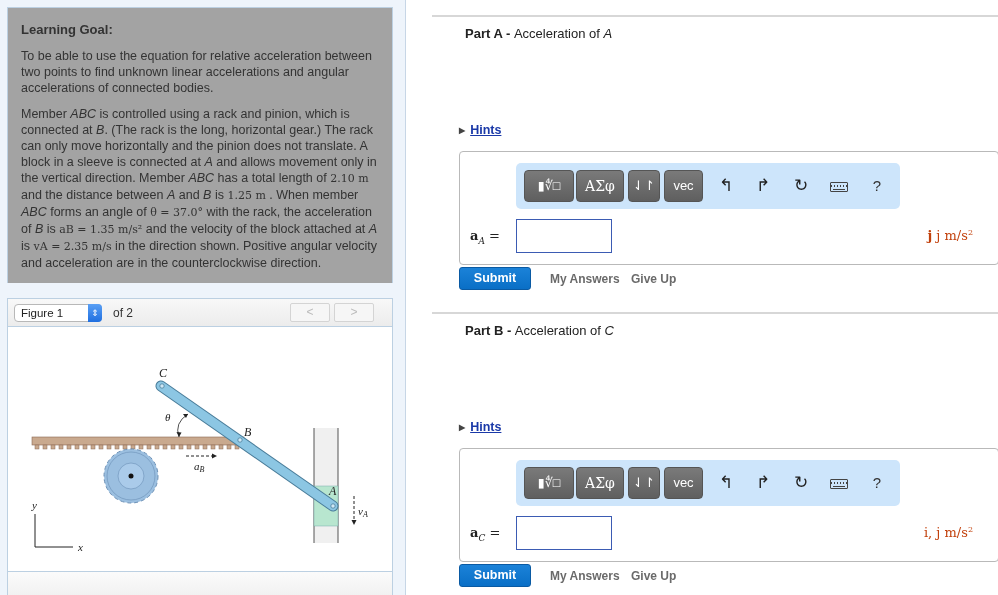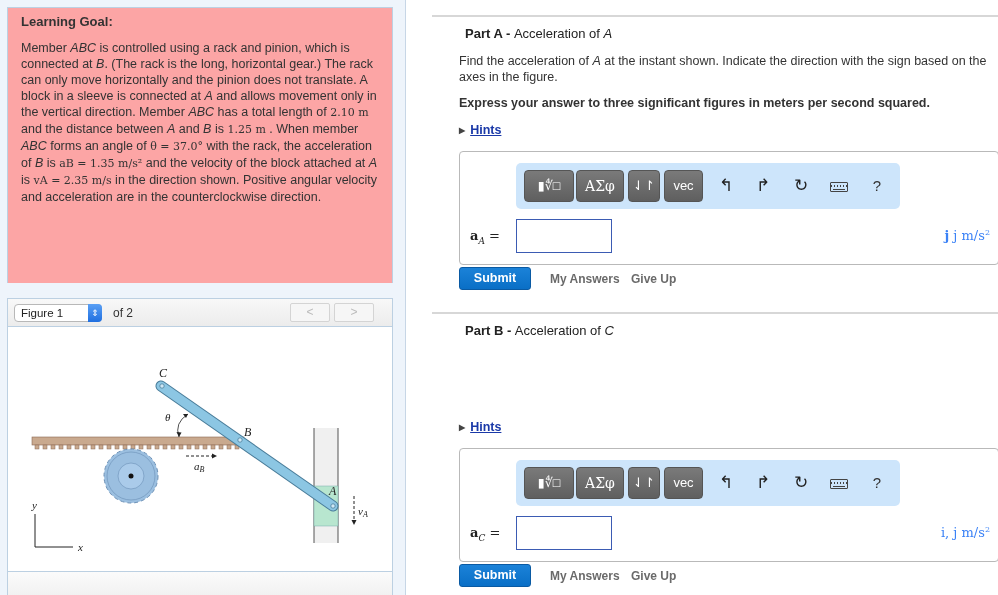--- a/index.html
+++ b/index.html
@@ -1,21 +1,21 @@
 <!DOCTYPE html>
 <html><head>
 <meta charset="utf-8">
 <style>
   * { box-sizing: border-box; margin: 0; padding: 0; }
   html, body { width: 998px; height: 595px; overflow: hidden; background: #ffffff; }
   body { font-family: "Liberation Sans", sans-serif; color: #333; font-size: 12.5px; position: relative; }
 
   
   .left-col { position: absolute; left: 0; top: 0; width: 406px; height: 595px; background: #eef4fb; border-right: 1px solid #c7d6e6; }
-  .goal-box { position: absolute; left: 7px; top: 7px; width: 386px; height: 276px; background: #fca5a5; border: 1px solid #bcd0e2; border-bottom: none; padding: 4px 13px; }
+  .goal-box { position: absolute; left: 7px; top: 7px; width: 386px; height: 276px; background: #a3a3a3; border: 1px solid #bcd0e2; border-bottom: none; padding: 12px 13px; }
   .goal-title { font-weight: bold; font-size: 13px; margin-top: 2px; margin-bottom: 11px; }
   .goal-p { font-size: 12.5px; line-height: 16px; margin-bottom: 10px; }
   .serif { font-family: "DejaVu Serif", "Liberation Serif", serif; font-size: 11px; }
 
   .figure-box { position: absolute; left: 7px; top: 298px; width: 386px; height: 300px; background: #ffffff; border: 1px solid #bcd0e2; }
   .fig-toolbar { height: 28px; background: linear-gradient(#f8f8f8, #ececec); border-bottom: 1px solid #bcd0e2; position: relative; }
   .fig-select { position: absolute; left: 6px; top: 5px; width: 88px; height: 18px; background: #fff; border: 1px solid #b8b8b8; border-radius: 4px; font-size: 11.5px; padding: 2px 6px; color: #222; }
   .fig-select .spin { position: absolute; right: -1px; top: -1px; width: 14px; height: 18px; background: linear-gradient(#5aa0f5, #1f6fe0); border-radius: 0 4px 4px 0; color: #fff; font-size: 9px; line-height: 18px; text-align: center; }
   .fig-of { position: absolute; left: 105px; top: 7px; font-size: 12px; color: #333; }
   .fig-nav { position: absolute; top: 4px; width: 40px; height: 19px; border: 1px solid #d4d4d4; border-radius: 2px; background: #f6f6f6; color: #bbb; text-align: center; font-size: 12px; line-height: 17px; }
@@ -42,32 +42,33 @@
   .tb-btn.b4 { left: 148px; width: 39px; font-size: 13px; font-family: "Liberation Sans", sans-serif; }
   .tb-icon { position: absolute; top: 11px; width: 22px; height: 24px; text-align: center; line-height: 24px; color: #222; font-size: 17px; }
   .tb-icon.help { font-size: 15px; color: #333; }
   .kbd-icon { display: inline-block; width: 18px; height: 10px; border: 1px solid #444; border-radius: 1px; vertical-align: middle; background: repeating-linear-gradient(90deg, #444 0 1px, transparent 1px 3px); background-size: 100% 2px; background-repeat: no-repeat; background-position: 0 2px; position: relative; }
   .kbd-icon::after { content: ""; position: absolute; left: 2px; right: 2px; bottom: 1px; height: 1px; background: #444; }
 
   .ans-label { position: absolute; left: 10px; font-family: "DejaVu Serif", serif; font-size: 13px; color: #222; }
   .ans-label b { font-weight: bold; }
   .ans-label sub { font-style: italic; font-size: 9px; }
   .ans-input { position: absolute; left: 56px; width: 96px; height: 34px; border: 1px solid #3b5bb3; background: #fff; }
-  .units { position: absolute; right: 8px; font-family: "DejaVu Serif", serif; font-size: 13px; color: #3b82f6; }
+  .units { position: absolute; right: 25px; font-family: "DejaVu Serif", serif; font-size: 13px; color: #c2410c; }
   .units sup { font-size: 8px; }
 
   .submit-btn { position: absolute; left: 52px; width: 72px; height: 23px; background: linear-gradient(#1b82d8, #0a6fc6); border: 1px solid #0a5aa3; border-radius: 3px; color: #fff; font-weight: bold; font-size: 12.5px; text-align: center; line-height: 21px; }
   .link-gray { position: absolute; font-size: 12px; font-weight: bold; color: #6a6a6a; }
 </style>
 </head>
 <body>
 
 <div class="left-col">
   <div class="goal-box">
     <div class="goal-title">Learning Goal:</div>
+    <p class="goal-p">To be able to use the equation for relative acceleration between two points to find unknown linear accelerations and angular accelerations of connected bodies.</p>
     <p class="goal-p"><span>Member </span><i>ABC</i><span> is controlled using a rack and pinion, which is connected at </span><i>B</i><span>. (The rack is the long, horizontal gear.) The rack can only move horizontally and the pinion does not translate. A block in a sleeve is connected at </span><i>A</i><span> and allows movement only in the vertical direction. Member </span><i>ABC</i><span> has a total length of </span><span class="serif">2.10 m</span><span> and the distance between </span><i>A</i><span> and </span><i>B</i><span> is </span><span class="serif">1.25 m</span><span> . When member </span><i>ABC</i><span> forms an angle of </span><span class="serif">θ = 37.0°</span><span> with the rack, the acceleration of </span><i>B</i><span> is </span><span class="serif">aB = 1.35 m/s²</span><span> and the velocity of the block attached at </span><i>A</i><span> is </span><span class="serif">vA = 2.35 m/s</span><span> in the direction shown. Positive angular velocity and acceleration are in the counterclockwise direction.</span></p>
   </div>
 
   <div class="figure-box">
     <div class="fig-toolbar">
       <div class="fig-select">
         <span>Figure 1</span>
         <span class="spin">⇕</span>
       </div>
       <span class="fig-of">of 2</span>
@@ -161,22 +162,20 @@
       </svg>
     </div>
     <div class="fig-footer"></div>
   </div>
 </div>
 
 <div class="right-col">
 
   <div class="part-rule" style="top:15px"></div>
   <div class="part-title" style="top:26px"><b>Part A - </b><span>Acceleration of </span><i>A</i></div>
-  <div class="q-text" style="top:53px"><span>Find the acceleration of </span><i>A</i><span> at the instant shown. Indicate the direction with the sign based on the axes in the figure.</span></div>
-  <div class="q-bold" style="top:95px">Express your answer to three significant figures in meters per second squared.</div>
   <div class="hints" style="top:123px"><span class="tri">▶</span><u>Hints</u></div>
 
   <div class="answer-box" style="top:151px">
     <div class="mq-toolbar">
       <div class="tb-btn b1"><span>▮∜□</span></div>
       <div class="tb-btn b2"><span>ΑΣφ</span></div>
       <div class="tb-btn b3"><span>⇃↾</span></div>
       <div class="tb-btn b4"><span>vec</span></div>
       <div class="tb-icon" style="left:199px">↰</div>
       <div class="tb-icon" style="left:236px">↱</div>

